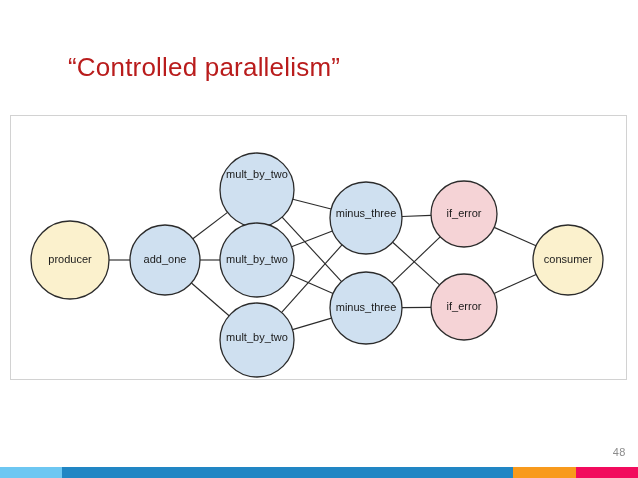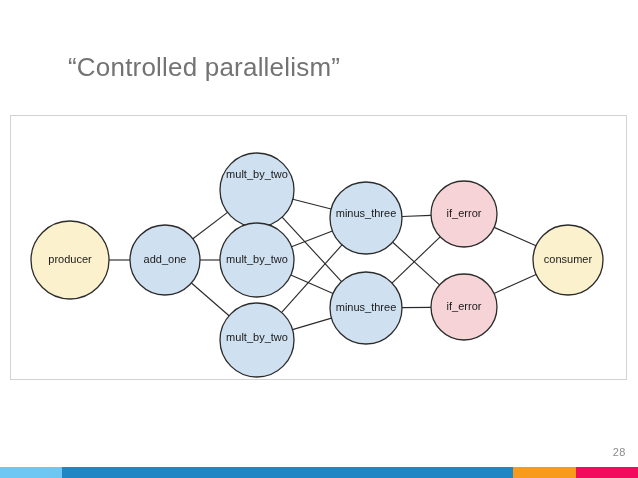--- a/index.html
+++ b/index.html
@@ -15,21 +15,21 @@
     position: relative;
   }
 
   
   .slide-title {
     position: absolute;
     left: 68px;
     top: 52px;
     font-size: 26px;
     font-weight: 400;
-    color: #737373;
+    color: #b91c1c;
     letter-spacing: 0.2px;
     white-space: nowrap;
   }
 
   
   .diagram-frame {
     position: absolute;
     left: 10px;
     top: 115px;
     width: 617px;
@@ -151,20 +151,20 @@
         <circle cx="464" cy="307" r="33" fill="#f5d3d6" class="node-circle"></circle>
         <text x="464" y="307" class="node-label">if_error</text>
       </g>
       <g>
         <circle cx="568" cy="260" r="35" fill="#fbf1cd" class="node-circle"></circle>
         <text x="568" y="260" class="node-label">consumer</text>
       </g>
     </g>
 </svg>
 
-<div class="page-number">28</div>
+<div class="page-number">48</div>
 
 <div class="accent-bar" id="accent-bar">
     <div class="accent-seg" style="background: rgb(109, 199, 242); width: 62px;"></div>
     <div class="accent-seg" style="background: rgb(33, 134, 196); width: 451px;"></div>
     <div class="accent-seg" style="background: rgb(248, 154, 28); width: 63px;"></div>
     <div class="accent-seg" style="background: rgb(242, 11, 93); width: 62px;"></div>
   </div>
 
 </body></html>

